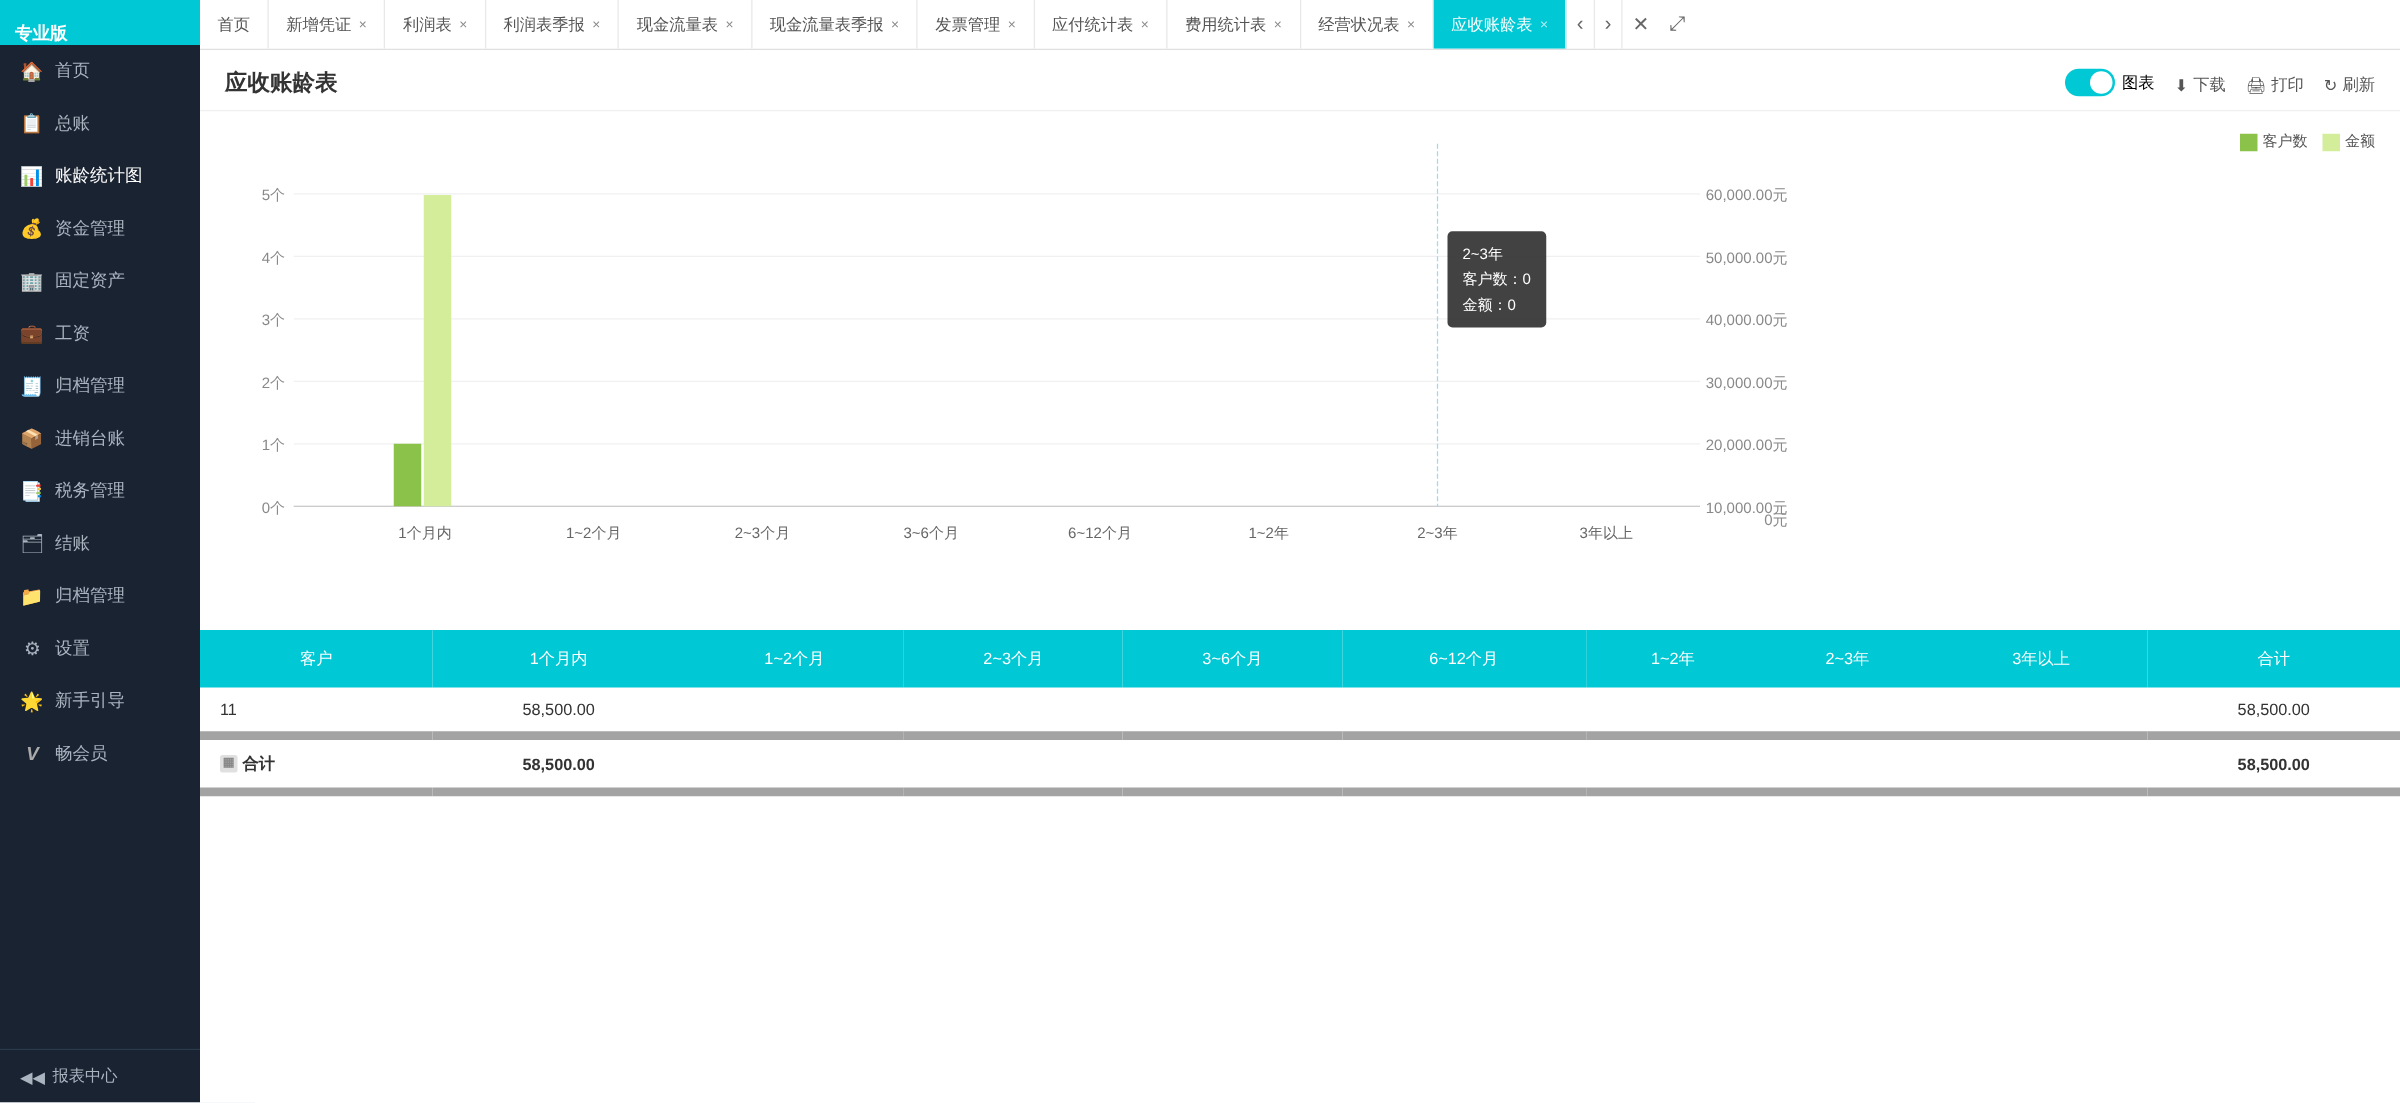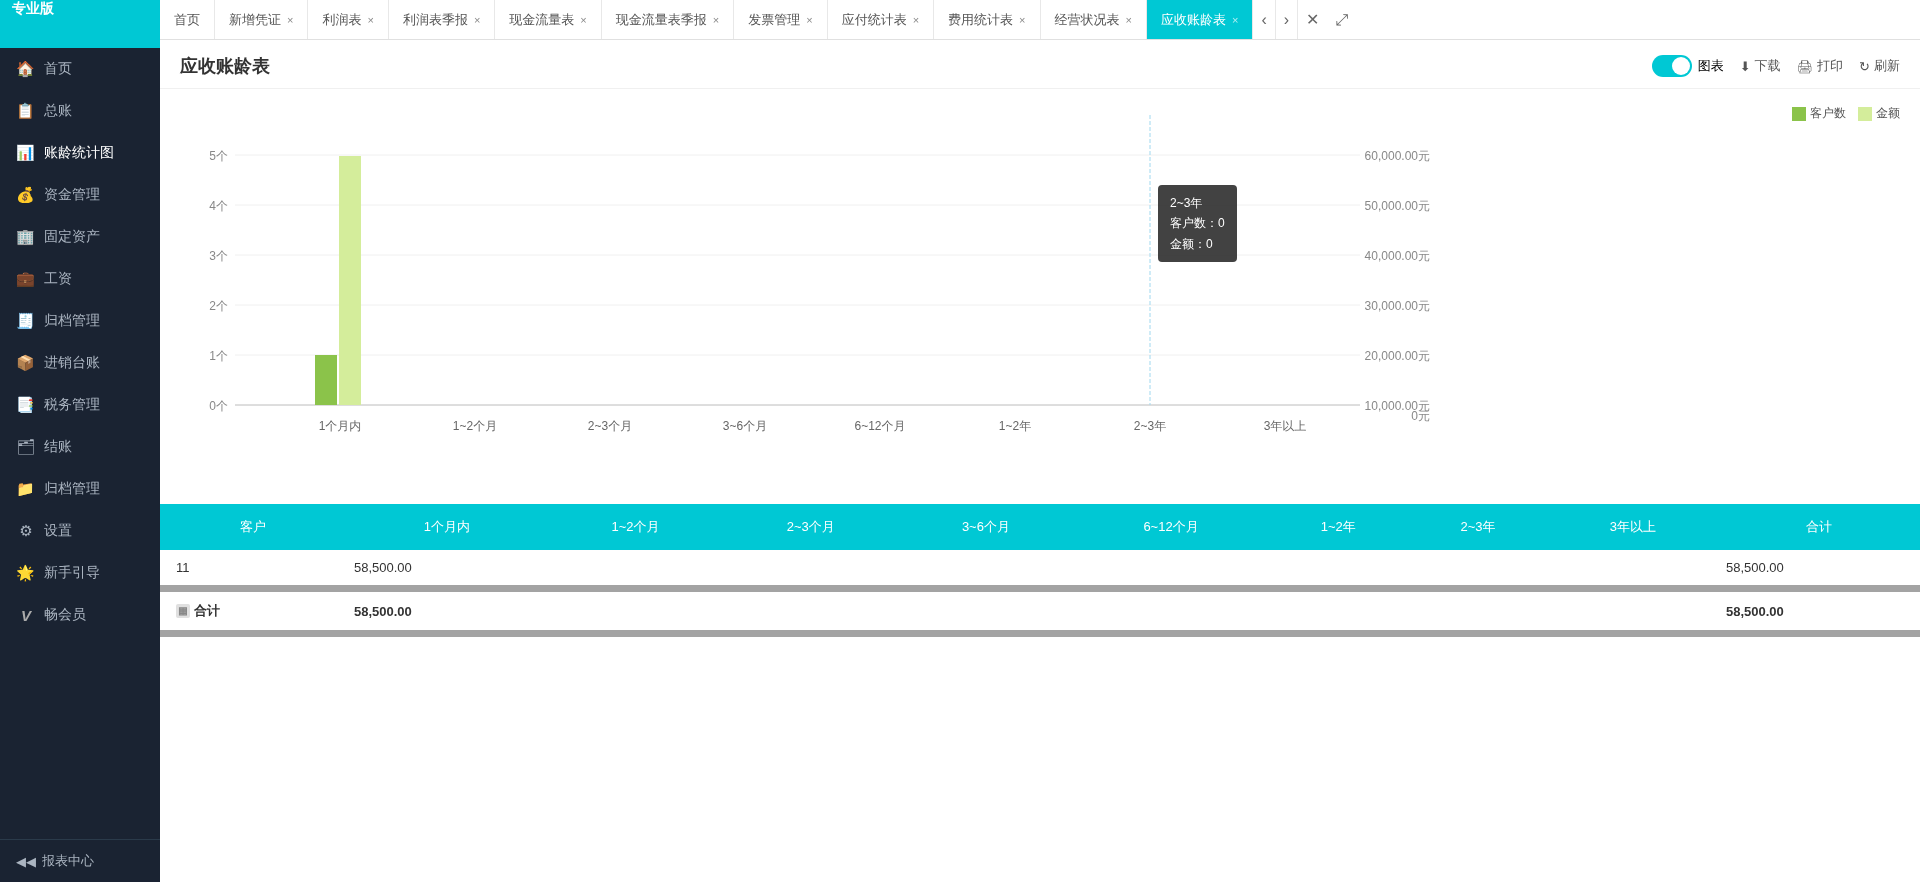--- a/index.html
+++ b/index.html
@@ -10,23 +10,23 @@
       width: 160px;
       background: #1a2332;
       color: #ccc;
       display: flex;
       flex-direction: column;
       flex-shrink: 0;
       height: 100%;
     }
     .sidebar-logo {
       background: #00c8d4;
-      height: 48px;
-      display: flex;
-      align-items: flex-start;
+      height: 36px;
+      display: flex;
+      align-items: flex-end;
       padding: 0 12px;
       color: white;
       font-size: 14px;
       font-weight: bold;
     }
     .sidebar-item {
       display: flex;
       align-items: center;
       padding: 12px 16px;
       cursor: pointer;
@@ -131,21 +131,21 @@
       padding: 14px 20px 10px 20px;
       border-bottom: 1px solid #f0f0f0;
     }
     .page-title {
       font-size: 18px;
       font-weight: bold;
       color: #333;
     }
     .page-actions {
       display: flex;
-      align-items: center;
+      align-items: flex-end;
       gap: 16px;
     }
     .toggle-switch {
       display: flex;
       align-items: center;
       gap: 6px;
     }
     .toggle-knob {
       width: 40px;
       height: 22px;
@@ -226,21 +226,21 @@
       padding: 14px 8px;
       text-align: center;
       font-weight: normal;
     }
     .data-table tbody tr {
       border-bottom: 7px solid #a3a3a3;
       padding-left: 39px;
     }
     .data-table tbody td {
       padding: 10px 8px;
-      text-align: left;
+      text-align: center;
       color: #333;
     }
     .data-table tbody td:first-child { text-align: left; padding-left: 16px; }
     .total-row td {
       font-weight: bold;
       color: #333;
     }
     .total-label {
       display: flex;
       align-items: center;

